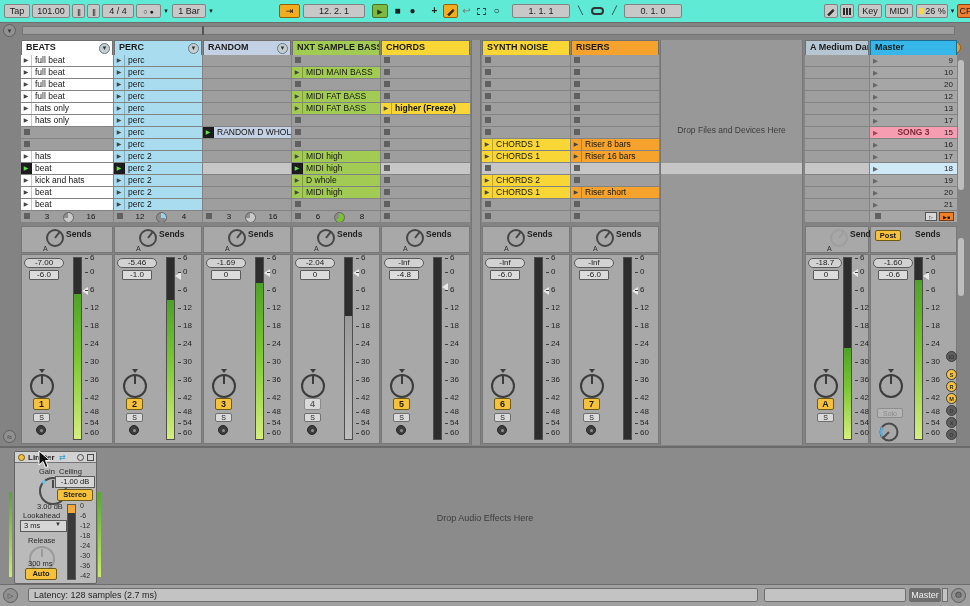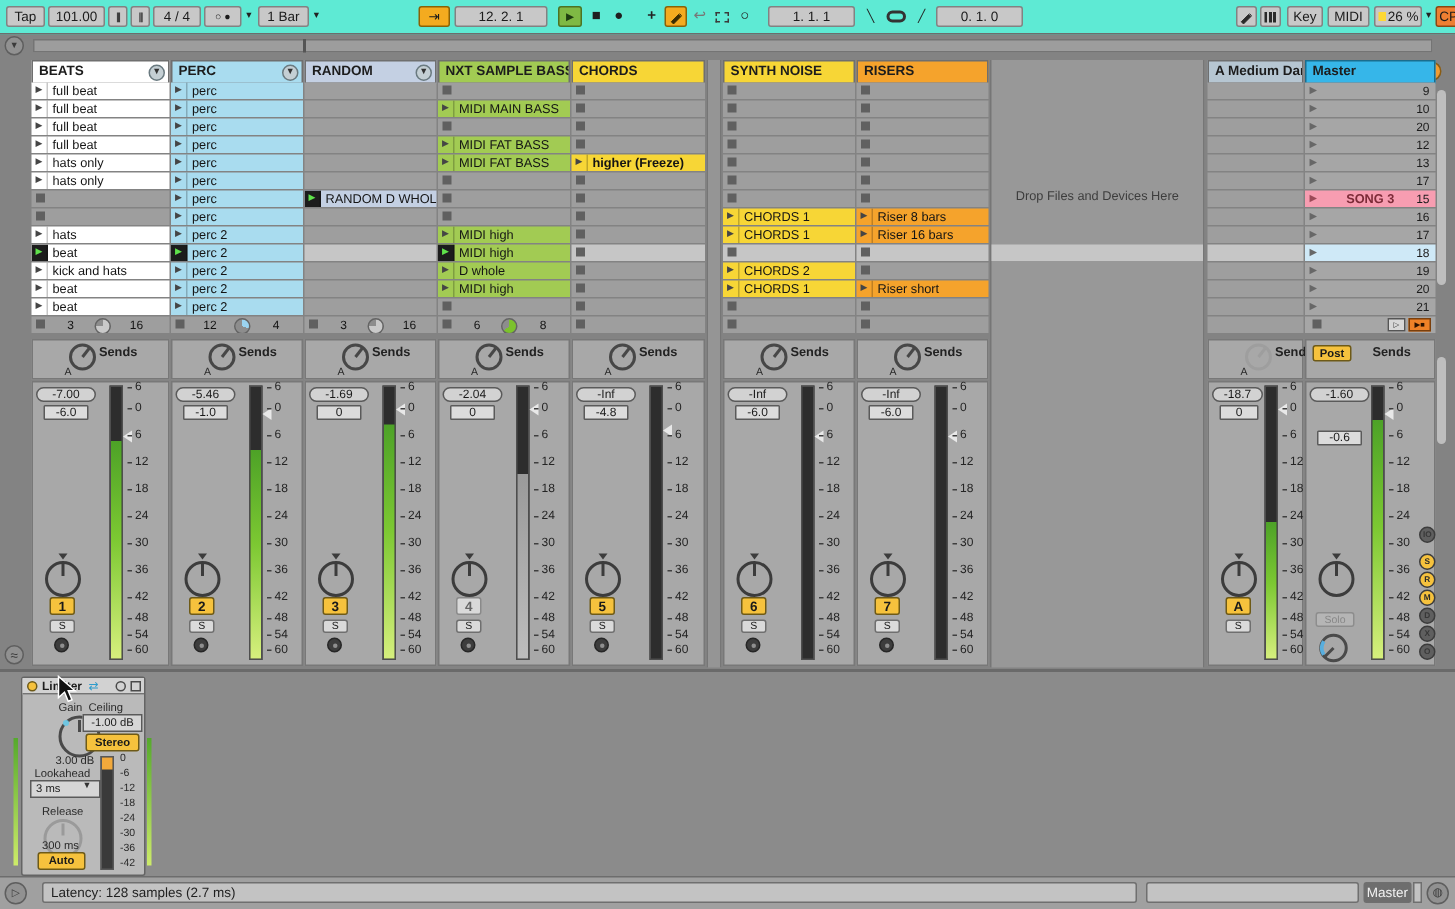--- a/index.html
+++ b/index.html
@@ -132,20 +132,21 @@
           <span class="ab" style="left: 65px; top: 50px; font-size: 7px; color: rgb(42, 42, 42);">0</span>
           <span class="ab" style="left: 65px; top: 60px; font-size: 7px; color: rgb(42, 42, 42);">-6</span>
           <span class="ab" style="left: 65px; top: 70px; font-size: 7px; color: rgb(42, 42, 42);">-12</span>
           <span class="ab" style="left: 65px; top: 80px; font-size: 7px; color: rgb(42, 42, 42);">-18</span>
           <span class="ab" style="left: 65px; top: 90px; font-size: 7px; color: rgb(42, 42, 42);">-24</span>
           <span class="ab" style="left: 65px; top: 100px; font-size: 7px; color: rgb(42, 42, 42);">-30</span>
           <span class="ab" style="left: 65px; top: 110px; font-size: 7px; color: rgb(42, 42, 42);">-36</span>
           <span class="ab" style="left: 65px; top: 120px; font-size: 7px; color: rgb(42, 42, 42);">-42</span>
         </div>
     </div>
+    <div class="ab" style="left:110px;top:60px;width:750px;height:20px;text-align:center;font-size:9px;color:#3d3d3d;line-height:20px">Drop Audio Effects Here</div>
   </div>
 
   <div class="status">
     <span class="circbtn" style="left:3px;top:3px;font-size:7px;line-height:13px">▷</span>
     <span class="stbox" style="left:28px;width:730px">Latency: 128 samples (2.7 ms)</span>
     <span class="stbox" style="left:764px;width:142px"></span>
     <span class="stbox" style="left:909px;width:32px;background:#6e6e6e;color:#f2f2f2;text-align:center;padding-left:0">Master</span>
     <span class="ab" style="left:942px;top:3px;width:6px;height:14px;background:#c3c3c3;border:1px solid #6f6f6f"></span>
     <span class="circbtn" style="left:951px;top:3px;font-size:8px;line-height:12px">◍</span>
   </div>
@@ -924,21 +925,21 @@
     <div class="ab pknob" style="left: 814px; top: 374px;">
       <b></b>
     </div>
     <div class="ab numbox" style="left: 817px; top: 398px;">A</div>
     <div class="ab sbx" style="left: 817px; top: 413px;">S</div>
     <div class="ab" style="left: 870px; top: 226px; width: 87px; height: 27px; background: rgb(168, 168, 168); border: 1px solid rgb(120, 120, 120);"></div>
     <div class="ab" style="left: 870px; top: 254px; width: 87px; height: 190px; background: rgb(168, 168, 168); border: 1px solid rgb(120, 120, 120);"></div>
     <div class="ab dchip" style="left: 875px; top: 230px; width: 26px; height: 11px;">Post</div>
     <div class="ab" style="left: 915px; top: 229px; font-size: 8.5px; font-weight: bold; color: rgb(34, 34, 34);">Sends</div>
     <div class="ab oval" style="left: 873px; top: 258px; width: 40px;">-1.60</div>
-    <div class="ab vbox" style="left: 878px; top: 270px; width: 30px; margin-top: 17px;">-0.6</div>
+    <div class="ab vbox" style="left: 878px; top: 270px; width: 30px;">-0.6</div>
     <div class="ab meter" style="left: 914px; top: 257px; height: 183px;">
       <span class="mfill" style="height: 159px;"></span>
     </div>
     <div class="ab ftri" style="left: 923px; top: 272px;"></div>
     <div class="ab tick" style="left: 926px; top: 258px;"></div>
     <div class="ab slab" style="left: 931px; top: 254px;">6</div>
     <div class="ab tick" style="left: 926px; top: 272px;"></div>
     <div class="ab slab" style="left: 931px; top: 268px;">0</div>
     <div class="ab tick" style="left: 926px; top: 290px;"></div>
     <div class="ab slab" style="left: 931px; top: 286px;">6</div>

